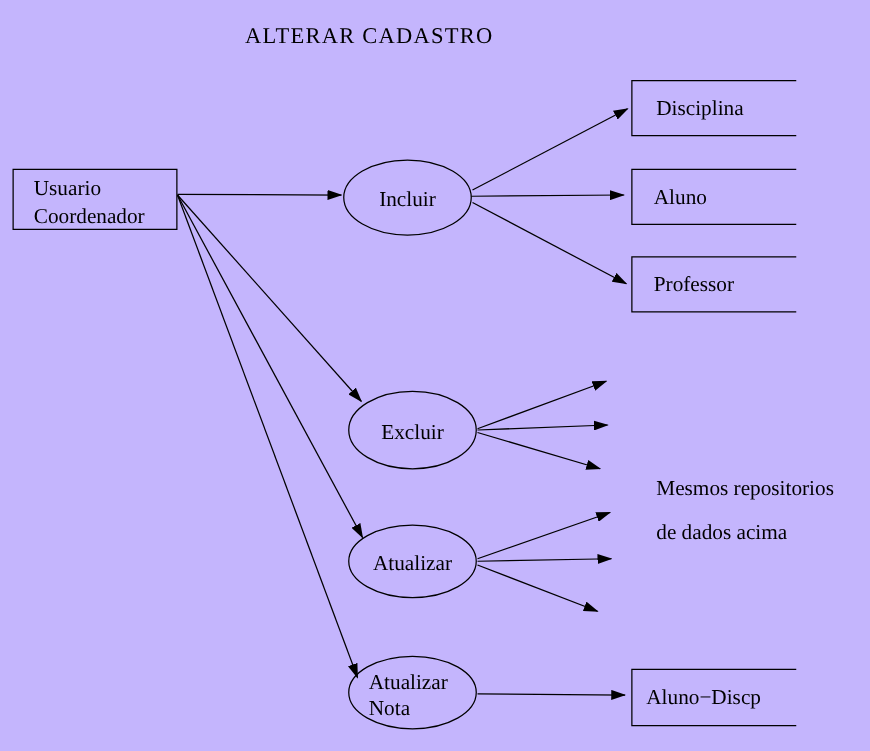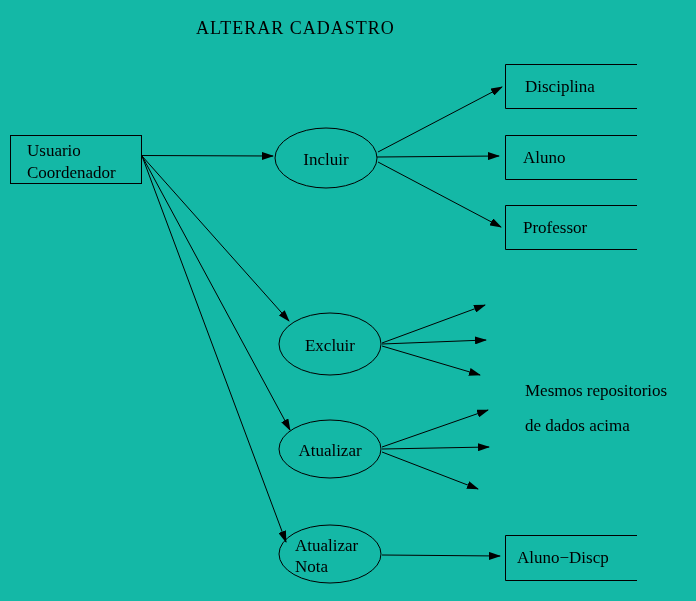--- a/index.html
+++ b/index.html
@@ -4,21 +4,21 @@
 <style>
   html, body {
     margin: 0;
     padding: 0;
     background: #ffffff;
   }
   .canvas-wrap {
     position: relative;
     width: 696px;
     height: 601px;
-    background: #14b8a6;
+    background: #c4b5fd;
     overflow: hidden;
   }
   svg {
     display: block;
   }
   svg text {
     font-family: "Liberation Serif", "DejaVu Serif", serif;
     font-size: 17px;
     fill: #000000;
   }

